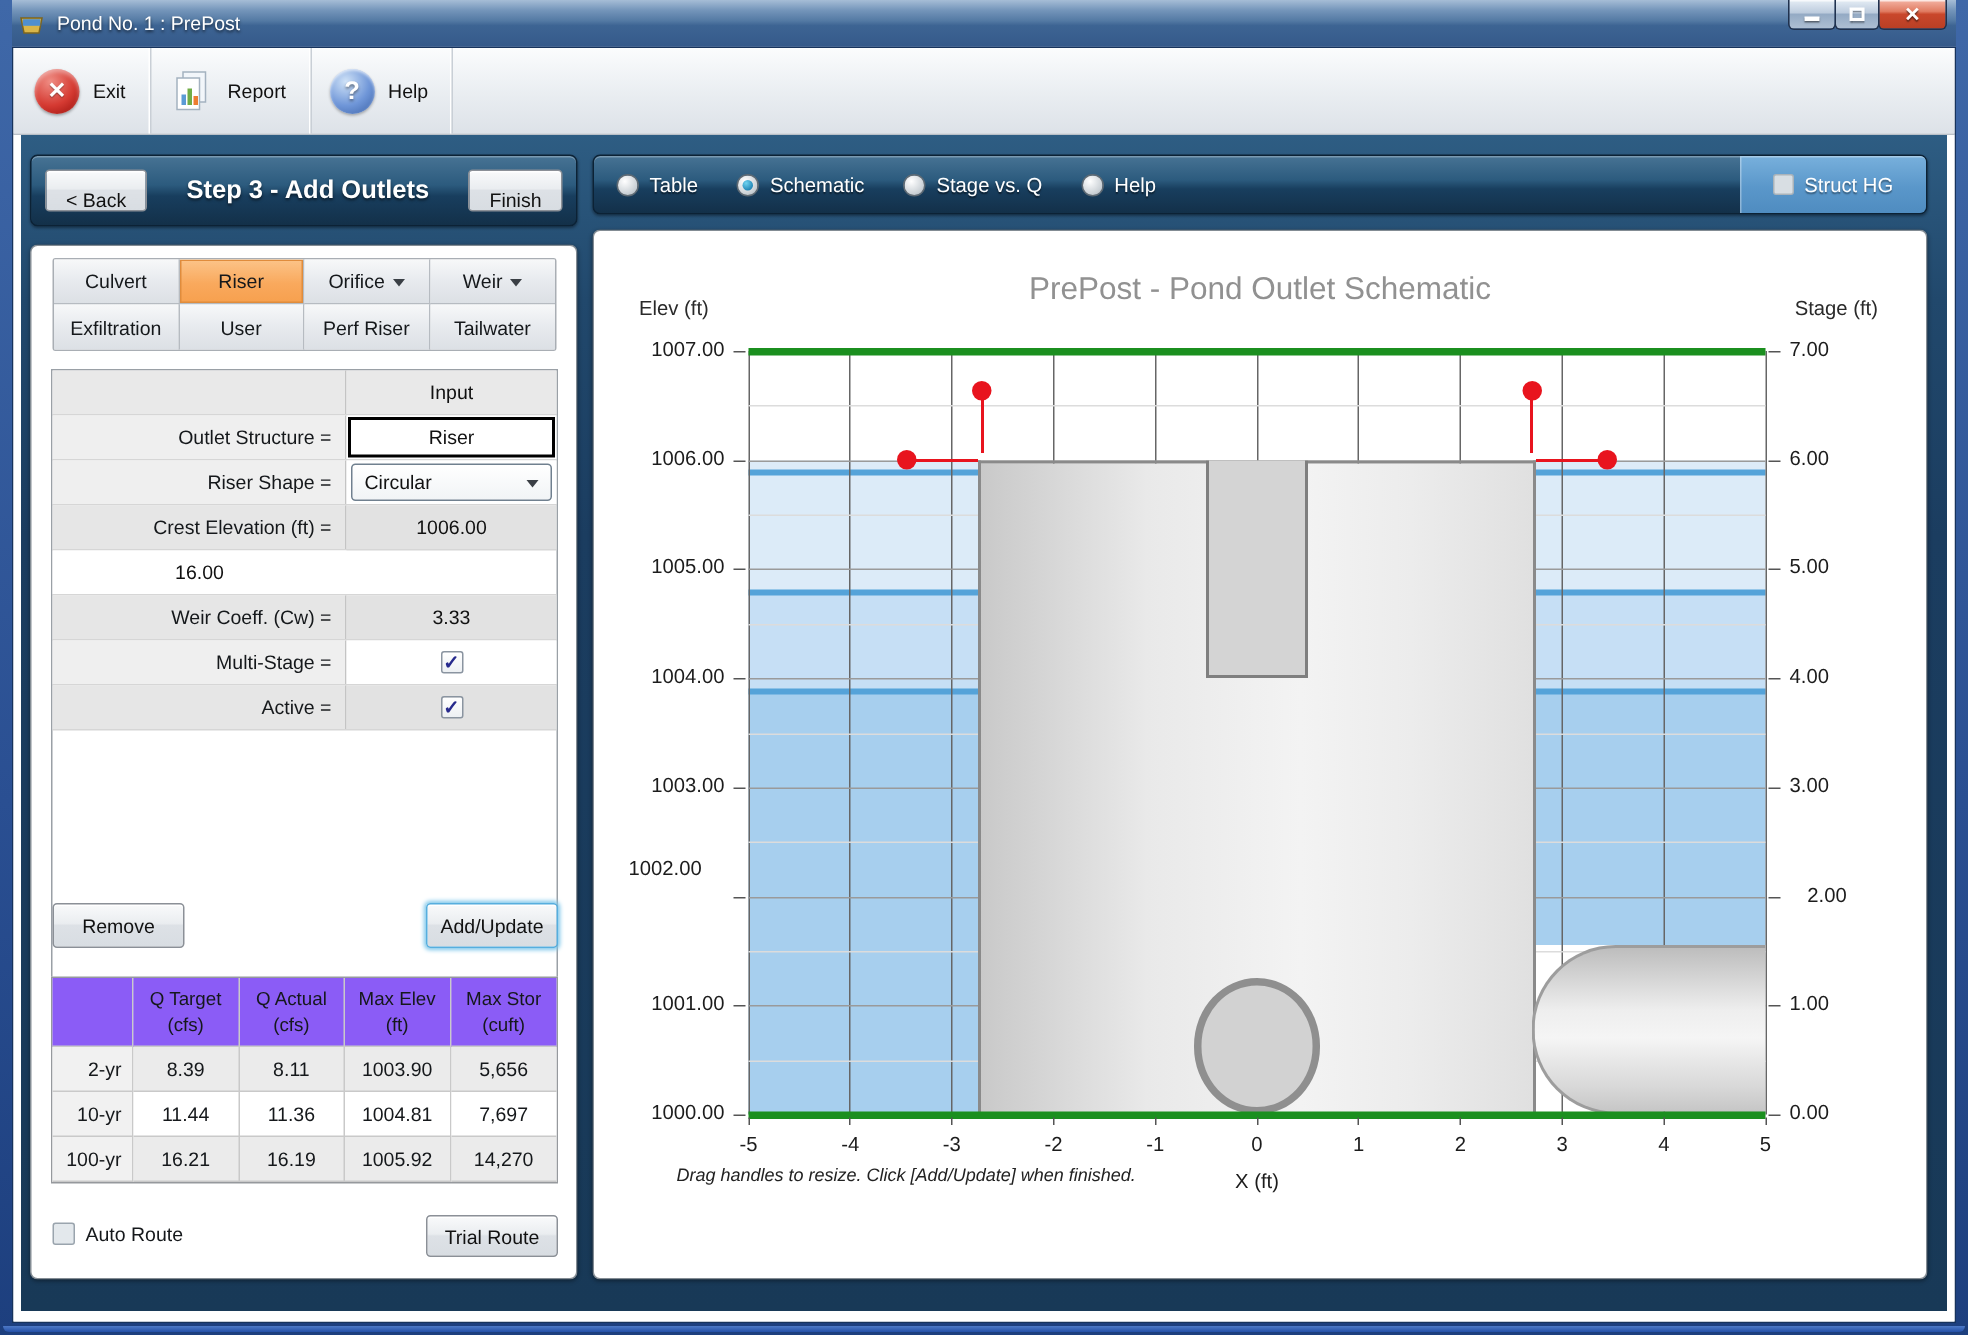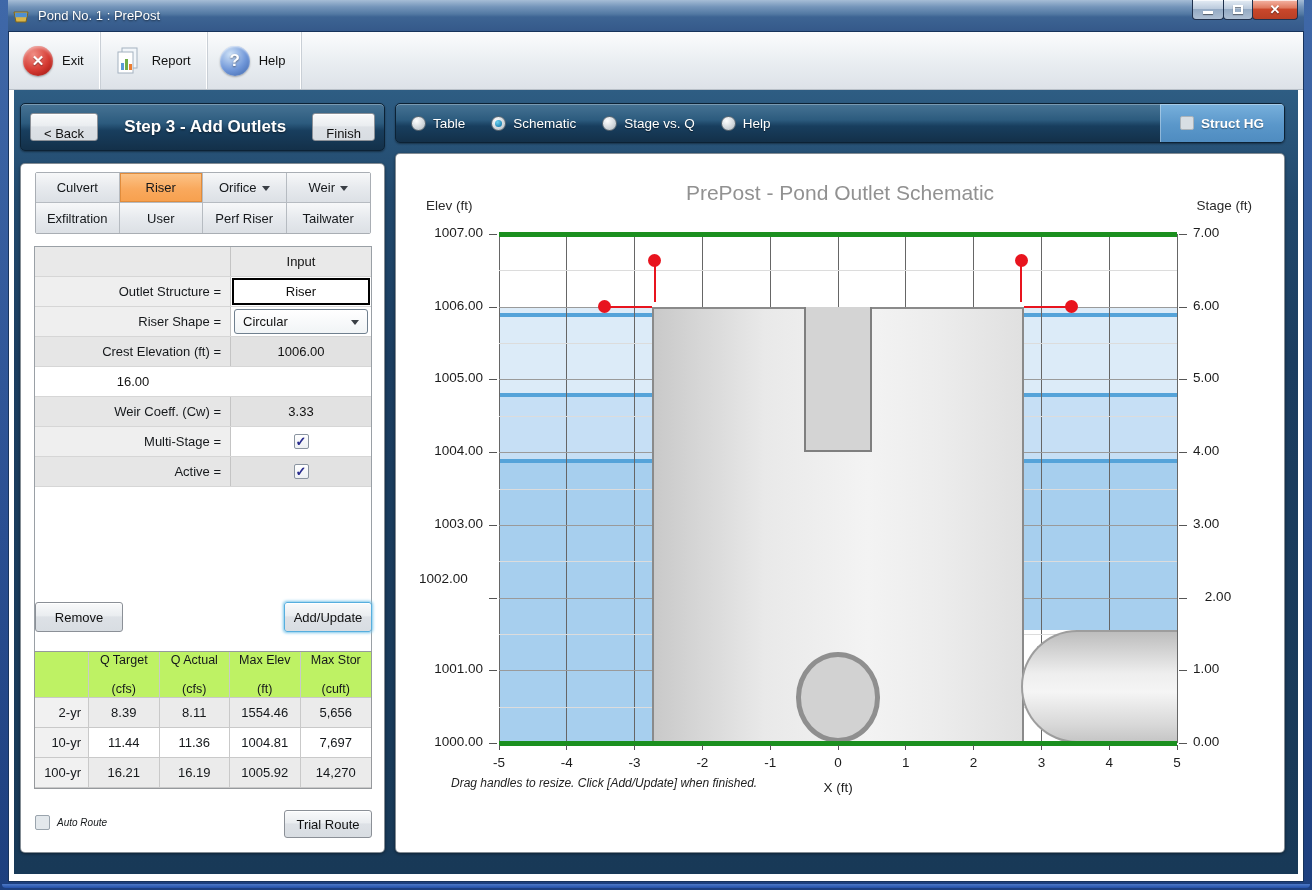--- a/index.html
+++ b/index.html
@@ -57,38 +57,38 @@
   .sel-box { position:absolute; inset:1px; border:2px solid #000; background:#fff; display:flex; align-items:center; justify-content:center; }
   .dropdown { position:absolute; left:3px; right:3px; top:2px; bottom:2px; border:1px solid #70808f; border-radius:3px; background:linear-gradient(180deg,#fff,#f1f4f6); display:flex; align-items:center; padding:0 8px; justify-content:space-between; }
   .cb { width:15px; height:15px; border:1px solid #8a94a0; border-radius:2px; background:linear-gradient(180deg,#fff,#edf0f3); display:inline-flex; align-items:center; justify-content:center; }
   .cb span { color:#272a8d; font-weight:bold; font-size:13px; line-height:1; }
   .btn-row { position:absolute; left:0; top:438px; width:100%; height:30px; }
   .remove-btn { position:absolute; left:14px; width:88px; height:30px; }
   .addupd-btn { position:absolute; left:263px; width:88px; height:30px; border:1px solid #56aede; box-shadow:0 0 3px 1px #7cc6ea, inset 0 1px 0 #fff; }
   .results { position:absolute; left:13px; top:487px; width:338px; border:1px solid #96999d; background:#fff; display:grid; grid-template-columns:54px repeat(4,1fr); }
   .res-cell { display:flex; align-items:center; justify-content:center; font-size:13px; color:#15181b; border-right:1px solid #c9c9c9; border-bottom:1px solid #c9c9c9; height:30px; }
   .res-cell:nth-child(5n){ border-right:none; }
-  .res-head { height:46px; background:#bef264; flex-direction:column; line-height:1.3; font-size:12.5px;justify-content:space-between; }
+  .res-head { height:46px; background:#8b5cf6; flex-direction:column; line-height:1.3; font-size:12.5px; }
   .res-label { justify-content:flex-end; padding-right:7px; background:#f1f1f1; }
   .row-a { background:#ebebeb; } .row-b { background:#fff; }
   .bottom-row { position:absolute; left:0; top:646px; width:100%; }
   .auto-route { position:absolute; left:14px; top:5px; display:flex; align-items:center; gap:7px; font-size:13.5px; color:#fff; }
   .auto-route .cb { background:#e3e8ec; border-color:#9aa4ad; }
-  .auto-route .lbl { color:#15181b; font-size:10px;font-style:italic; }
+  .auto-route .lbl { color:#15181b; font-size:13px; }
   .trial-btn { position:absolute; left:263px; top:0; width:88px; height:28px; }
   
   .view-bar { left:381px; top:13px; width:890px; height:40px; }
   .radios { display:flex; align-items:center; gap:26px; padding-left:15px; }
   .radio-opt { display:flex; align-items:center; gap:7px; }
   .radio { width:15px; height:15px; border-radius:50%; border:1px solid #5e6a74; background:radial-gradient(circle at 35% 30%,#fff,#ccd2d7 65%,#a9b1b8); display:flex; align-items:center; justify-content:center; }
   .radio.sel::after { content:""; width:7px; height:7px; border-radius:50%; background:radial-gradient(circle at 35% 30%,#6fd3f0,#1f83b4 75%); }
   .radio-lbl { color:#fff; font-size:13.5px; text-shadow:0 1px 1px rgba(0,0,0,.5); }
   .struct-hg { position:absolute; right:0; top:0; bottom:0; width:124px; border-radius:0 4px 4px 0; background:linear-gradient(180deg,#78b0dc,#5a97ca 55%,#4f8cc0); box-shadow:inset 1px 1px 0 rgba(255,255,255,.35); display:flex; align-items:center; justify-content:center; gap:7px; }
   .struct-hg .cb { width:14px; height:14px; background:#d8dee3; border-color:#aab3ba; }
-  .struct-hg .lbl { color:#fff; font-size:13.5px; text-shadow:0 1px 1px rgba(0,0,0,.4);font-weight:bold; }
+  .struct-hg .lbl { color:#fff; font-size:13.5px; text-shadow:0 1px 1px rgba(0,0,0,.4); }
   
   .chart-card { left:381px; top:63px; width:890px; height:700px; }
   .chart-title { position:absolute; top:27px; left:0; width:100%; text-align:center; font-size:21px; color:#919191; }
   .axis-caption { position:absolute; top:44px; font-size:13.5px; color:#2a2a2a; }
   .axis-caption.left { left:30px; } .axis-caption.right { right:32px; }
   .plot { position:absolute; left:103px; top:80px; width:678px; height:509px; background:#fff; }
   .tick-lbl { position:absolute; font-size:13.5px; color:#1c1c1c; }
   .x-caption { position:absolute; left:103px; width:678px; top:626px; text-align:center; font-weight:normal; font-size:13.5px; color:#1c1c1c; }
   .footnote { position:absolute; left:23px; top:622px; font-size:12px; font-style:italic; color:#222;margin-left:32px; }
 </style>
@@ -247,21 +247,21 @@
                 <span>Max Elev</span>
                 <span>(ft)</span>
               </div>
               <div class="res-cell res-head">
                 <span>Max Stor</span>
                 <span>(cuft)</span>
               </div>
               <div class="res-cell res-label">2-yr</div>
               <div class="res-cell row-a">8.39</div>
               <div class="res-cell row-a">8.11</div>
-              <div class="res-cell row-a">1554.46</div>
+              <div class="res-cell row-a">1003.90</div>
               <div class="res-cell row-a">5,656</div>
               <div class="res-cell res-label">10-yr</div>
               <div class="res-cell row-b">11.44</div>
               <div class="res-cell row-b">11.36</div>
               <div class="res-cell row-b">1004.81</div>
               <div class="res-cell row-b">7,697</div>
               <div class="res-cell res-label">100-yr</div>
               <div class="res-cell row-a">16.21</div>
               <div class="res-cell row-a">16.19</div>
               <div class="res-cell row-a">1005.92</div>

